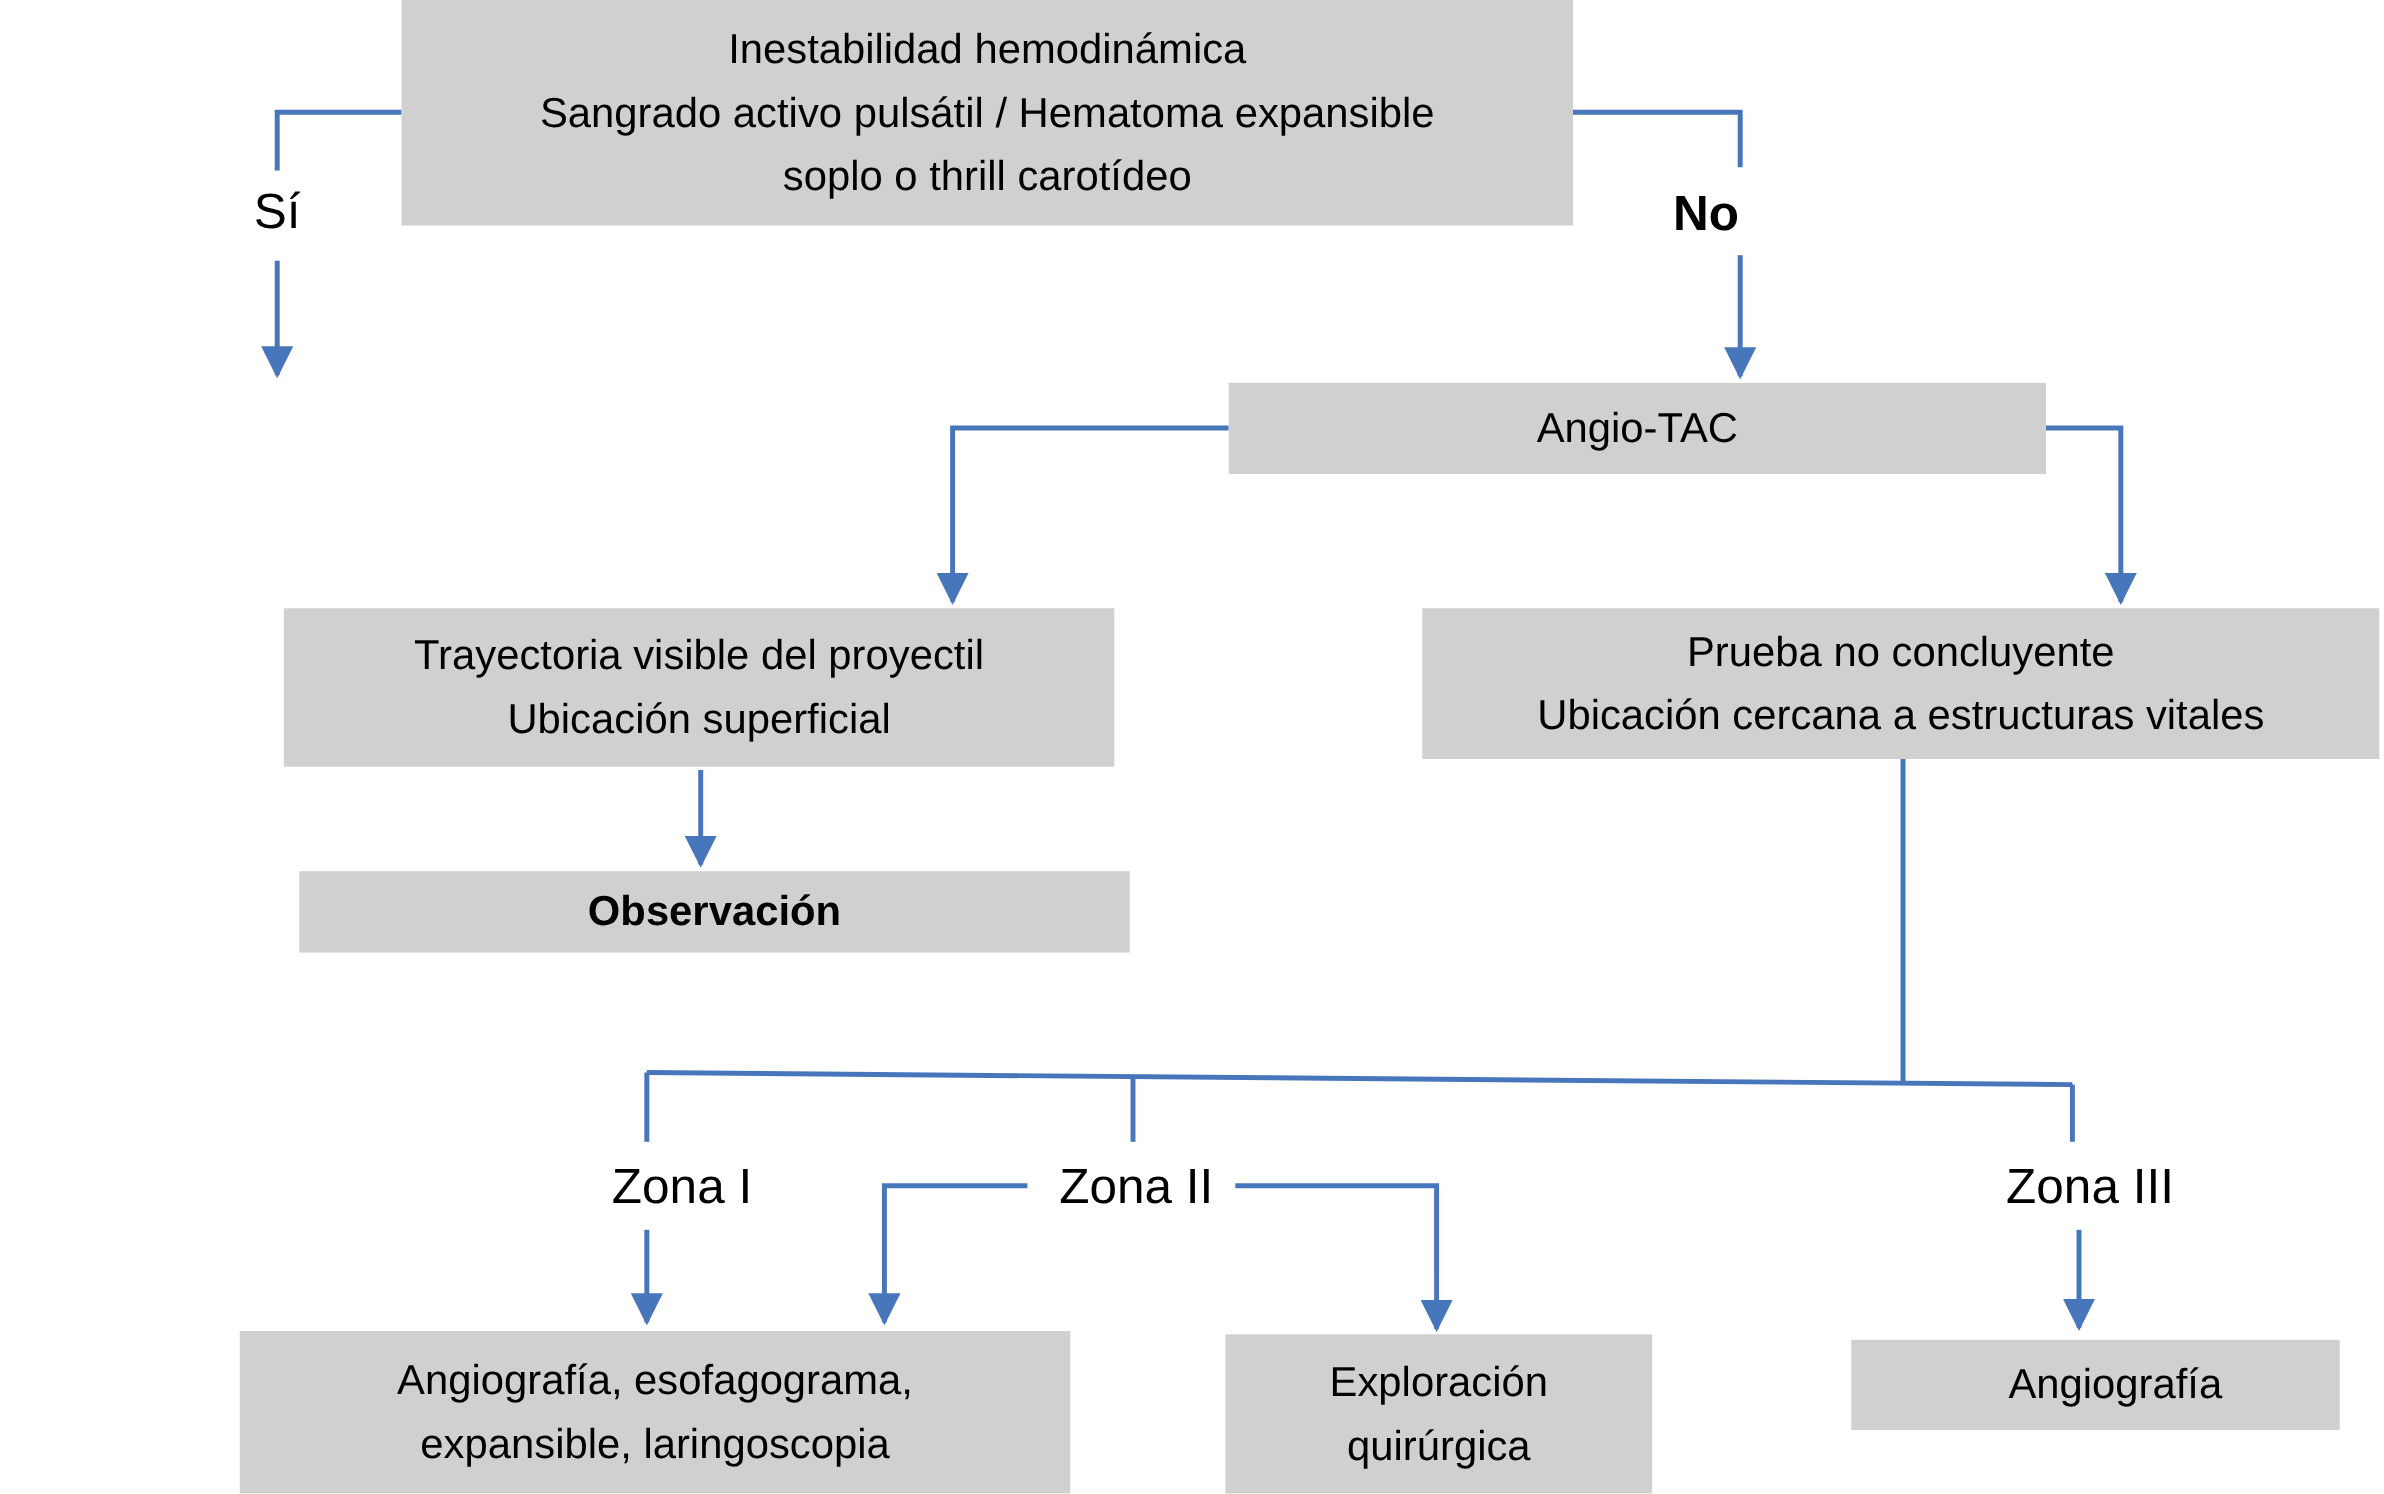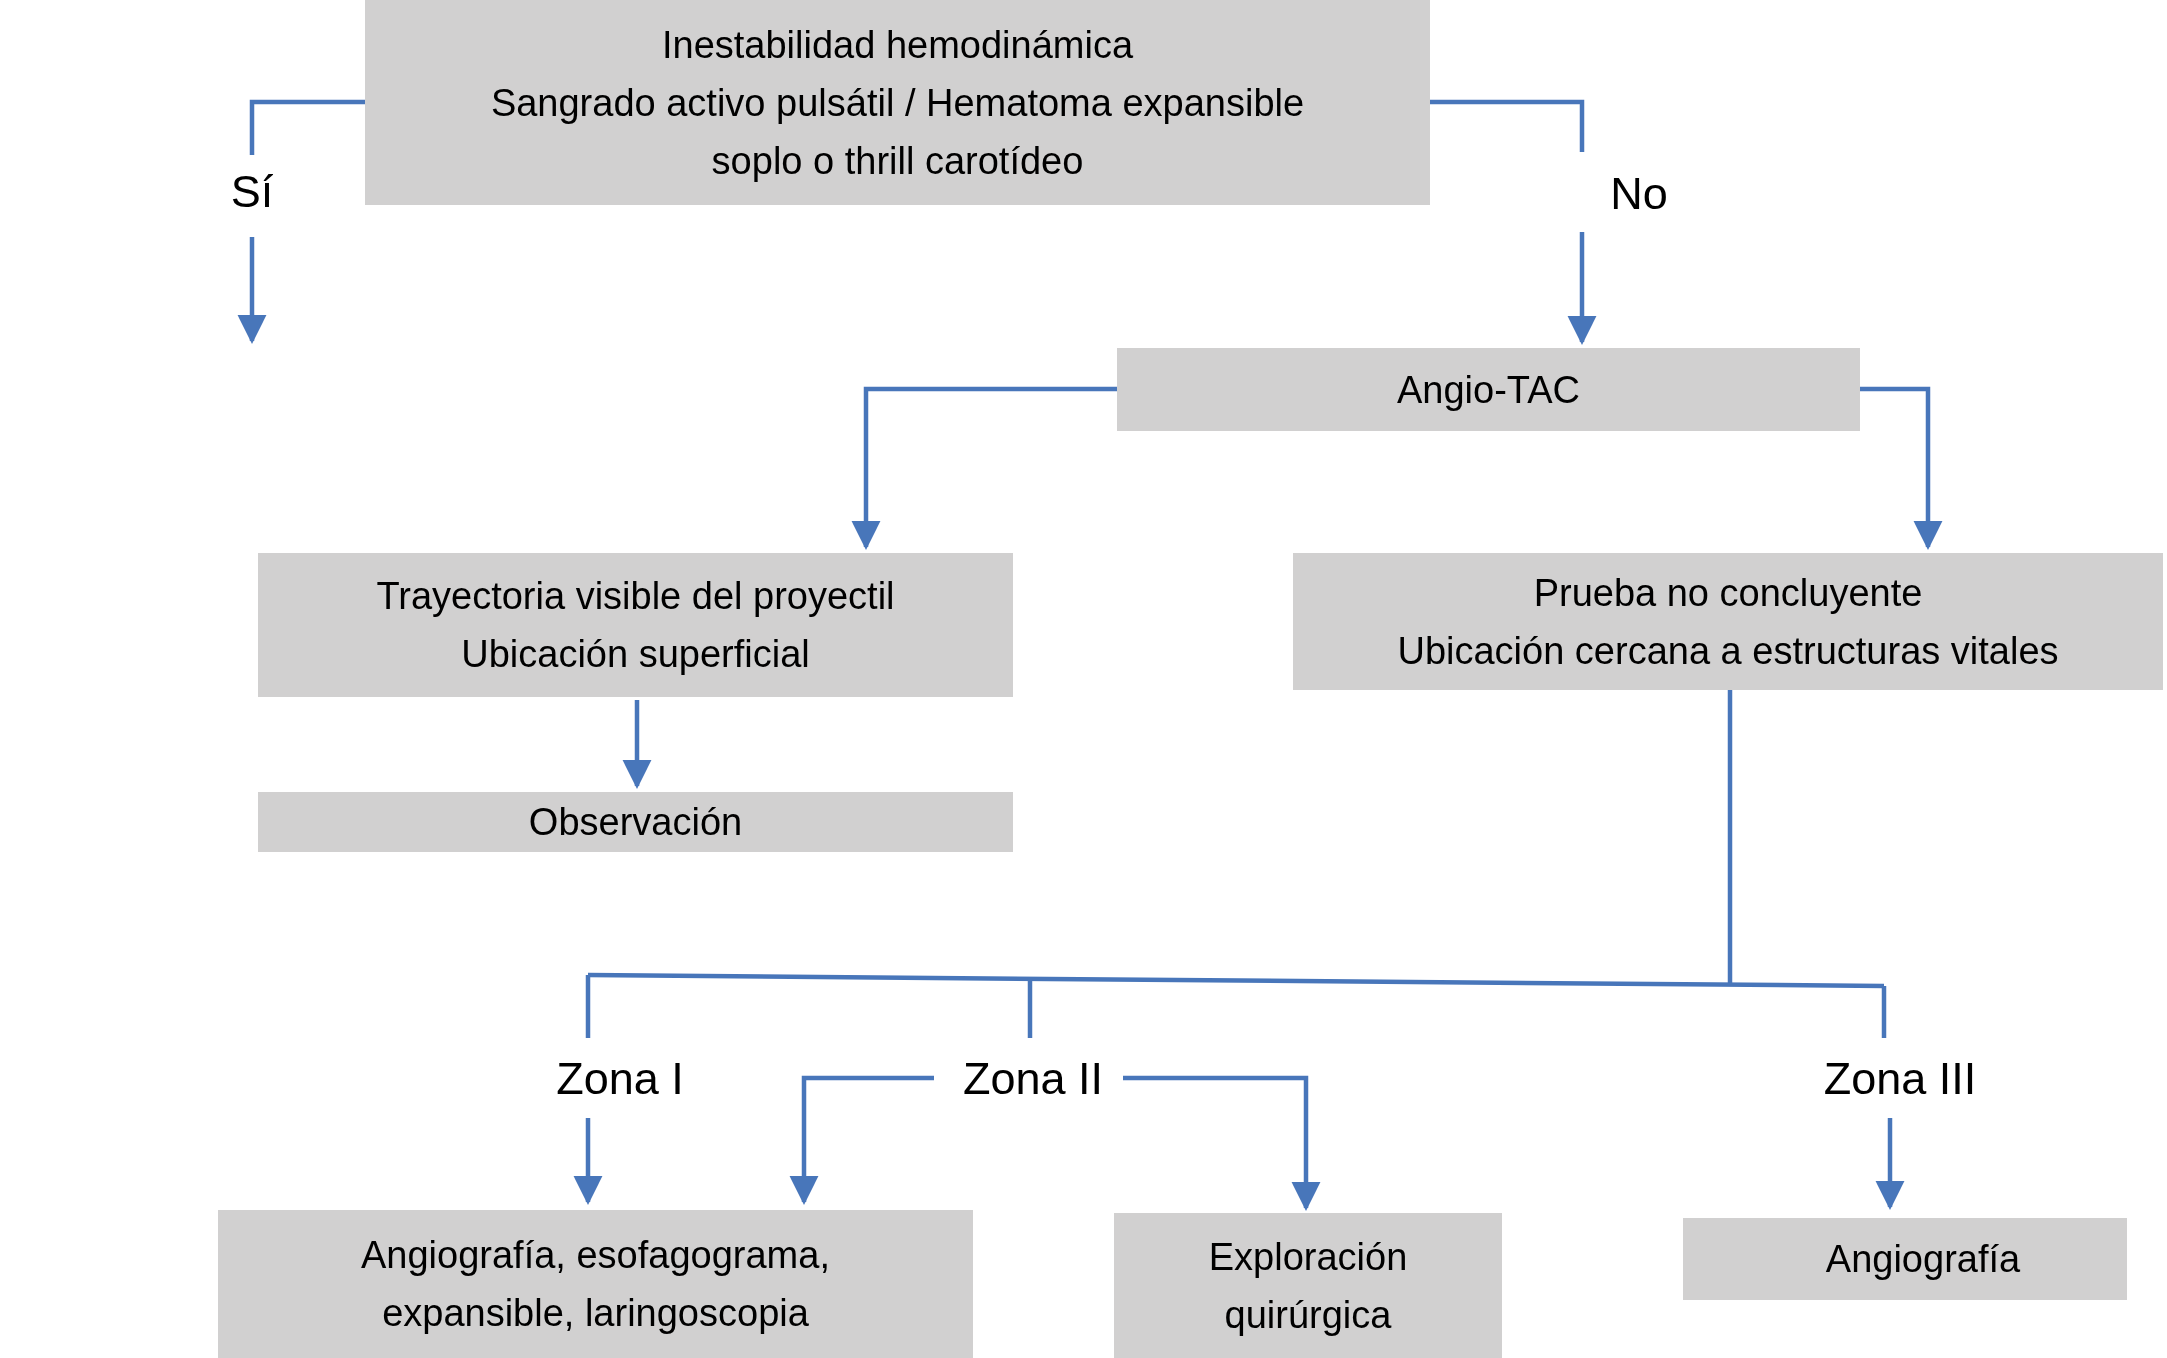--- a/index.html
+++ b/index.html
@@ -87,21 +87,21 @@
 
   <div class="node" style="left:1117px;top:348px;width:743px;height:83px;">
     <div>Angio-TAC</div>
   </div>
 
   <div class="node" style="left:258px;top:553px;width:755px;height:144px;">
     <div>Trayectoria visible del proyectil</div>
     <div>Ubicación superficial</div>
   </div>
 
-  <div class="node" style="left:258px;top:792px;width:755px;height:60px;">
+  <div class="node" style="left:272px;top:792px;width:755px;height:74px;font-weight:bold;">
     <div>Observación</div>
   </div>
 
   <div class="node" style="left:1293px;top:553px;width:870px;height:137px;">
     <div>Prueba no concluyente</div>
     <div>Ubicación cercana a estructuras vitales</div>
   </div>
 
   <div class="node" style="left:218px;top:1210px;width:755px;height:148px;">
     <div>Angiografía, esofagograma,</div>
@@ -111,18 +111,18 @@
   <div class="node" style="left:1114px;top:1213px;width:388px;height:145px;">
     <div>Exploración</div>
     <div>quirúrgica</div>
   </div>
 
   <div class="node" style="left:1683px;top:1218px;width:408px;height:82px;padding-left:36px;">
     <div>Angiografía</div>
   </div>
 
   <div class="flabel" style="left:252px;top:168px;">Sí</div>
-  <div class="flabel" style="left:1639px;top:170px;">No</div>
+  <div class="flabel" style="left:1551px;top:170px;font-weight:bold;">No</div>
   <div class="flabel" style="left:620px;top:1055px;">Zona I</div>
   <div class="flabel" style="left:1033px;top:1055px;">Zona II</div>
   <div class="flabel" style="left:1900px;top:1055px;">Zona III</div>
 
 </div>
 
 </body></html>

